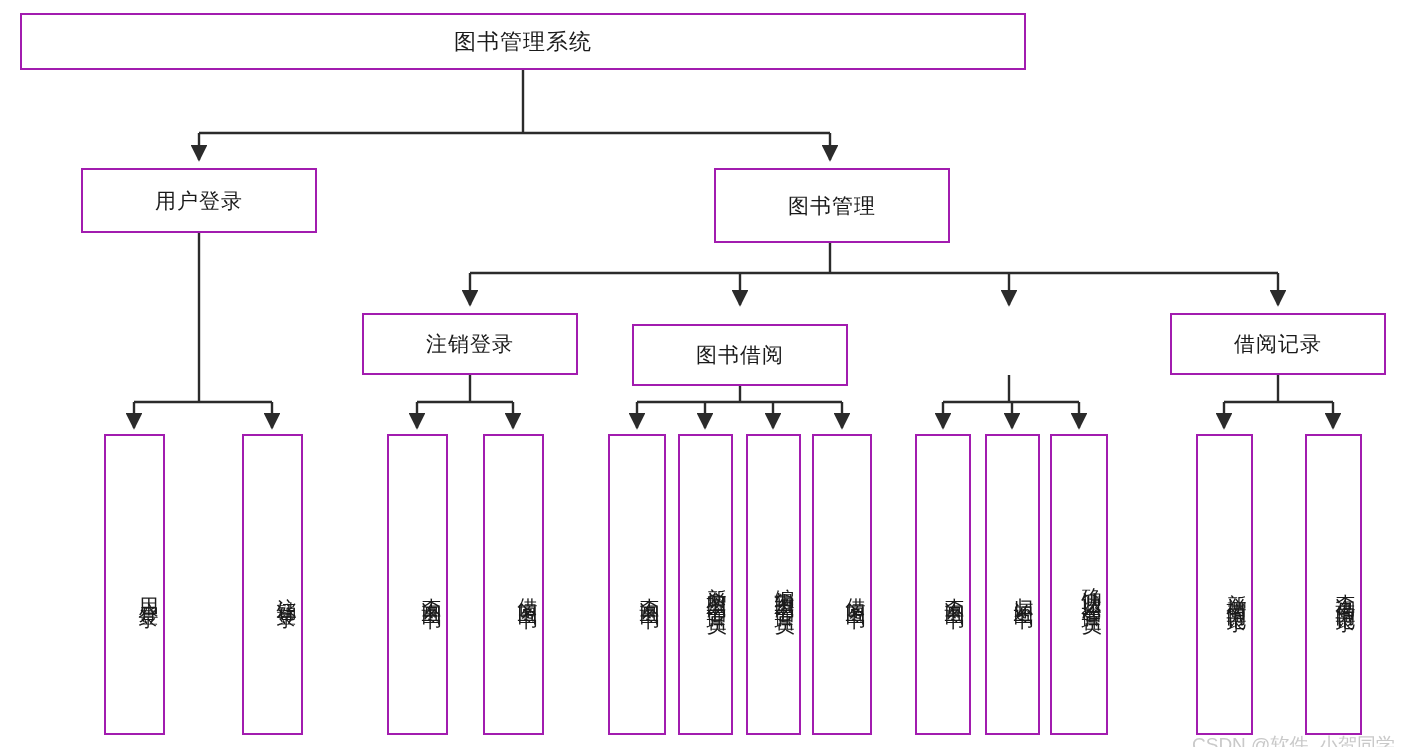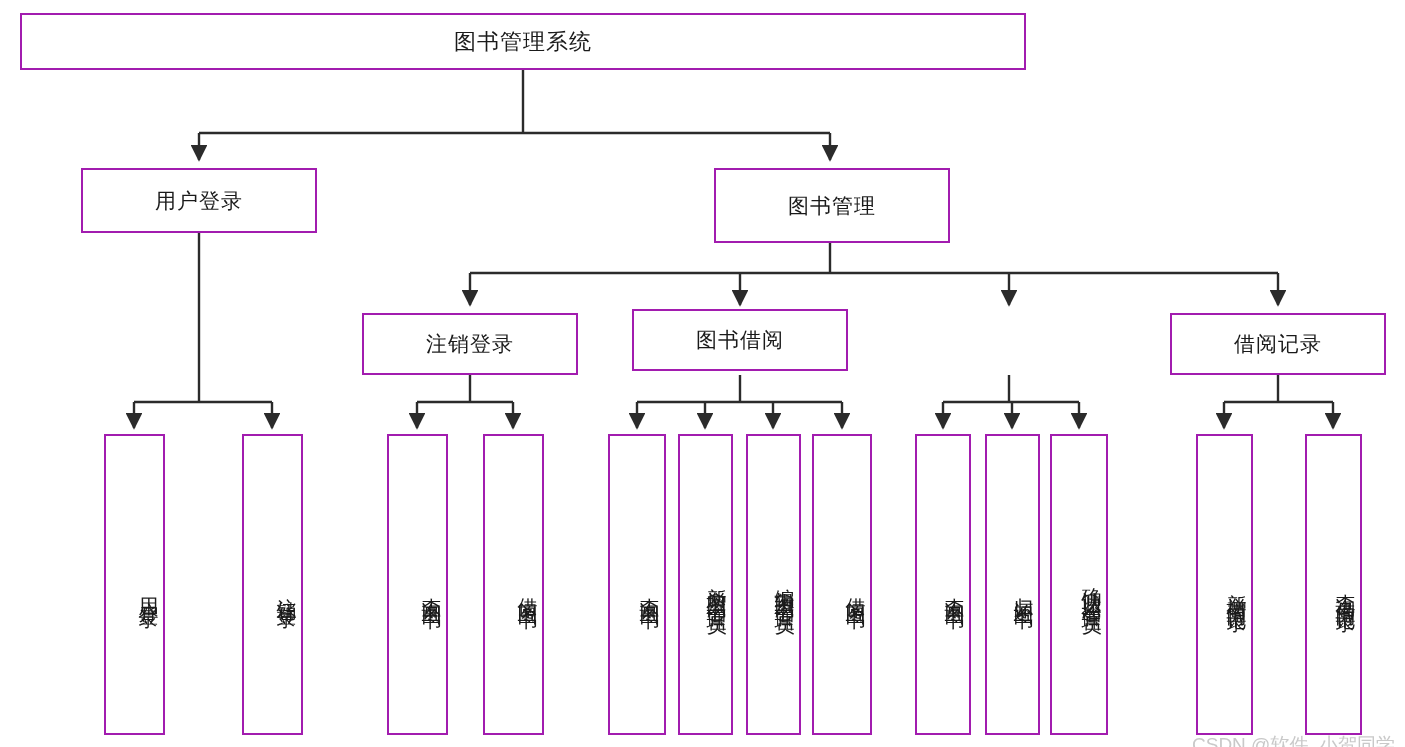--- a/index.html
+++ b/index.html
@@ -98,21 +98,21 @@
       <path d="M 1333 402 L 1333 428" marker-end="url(#arrow)"></path>
     </g>
   </svg>
 
   <div class="node h root" style="left:20px;top:13px;width:1006px;height:57px;">图书管理系统</div>
 
   <div class="node h" style="left:81px;top:168px;width:236px;height:65px;">用户登录</div>
   <div class="node h" style="left:714px;top:168px;width:236px;height:75px;">图书管理</div>
 
   <div class="node h" style="left:362px;top:313px;width:216px;height:62px;">注销登录</div>
-  <div class="node h" style="left:632px;top:309px;width:216px;height:62px;">图书借阅</div>
+  <div class="node h" style="left:632px;top:324px;width:216px;height:62px;">图书借阅</div>
   <div class="node h" style="left:1170px;top:313px;width:216px;height:62px;">借阅记录</div>
 
   <div class="node v" style="left:104px;top:434px;width:61px;height:301px;">
       <span>用户登录</span>
     </div>
 
   <div class="node v" style="left:242px;top:434px;width:61px;height:301px;">
       <span>注销登录</span>
     </div>
 

